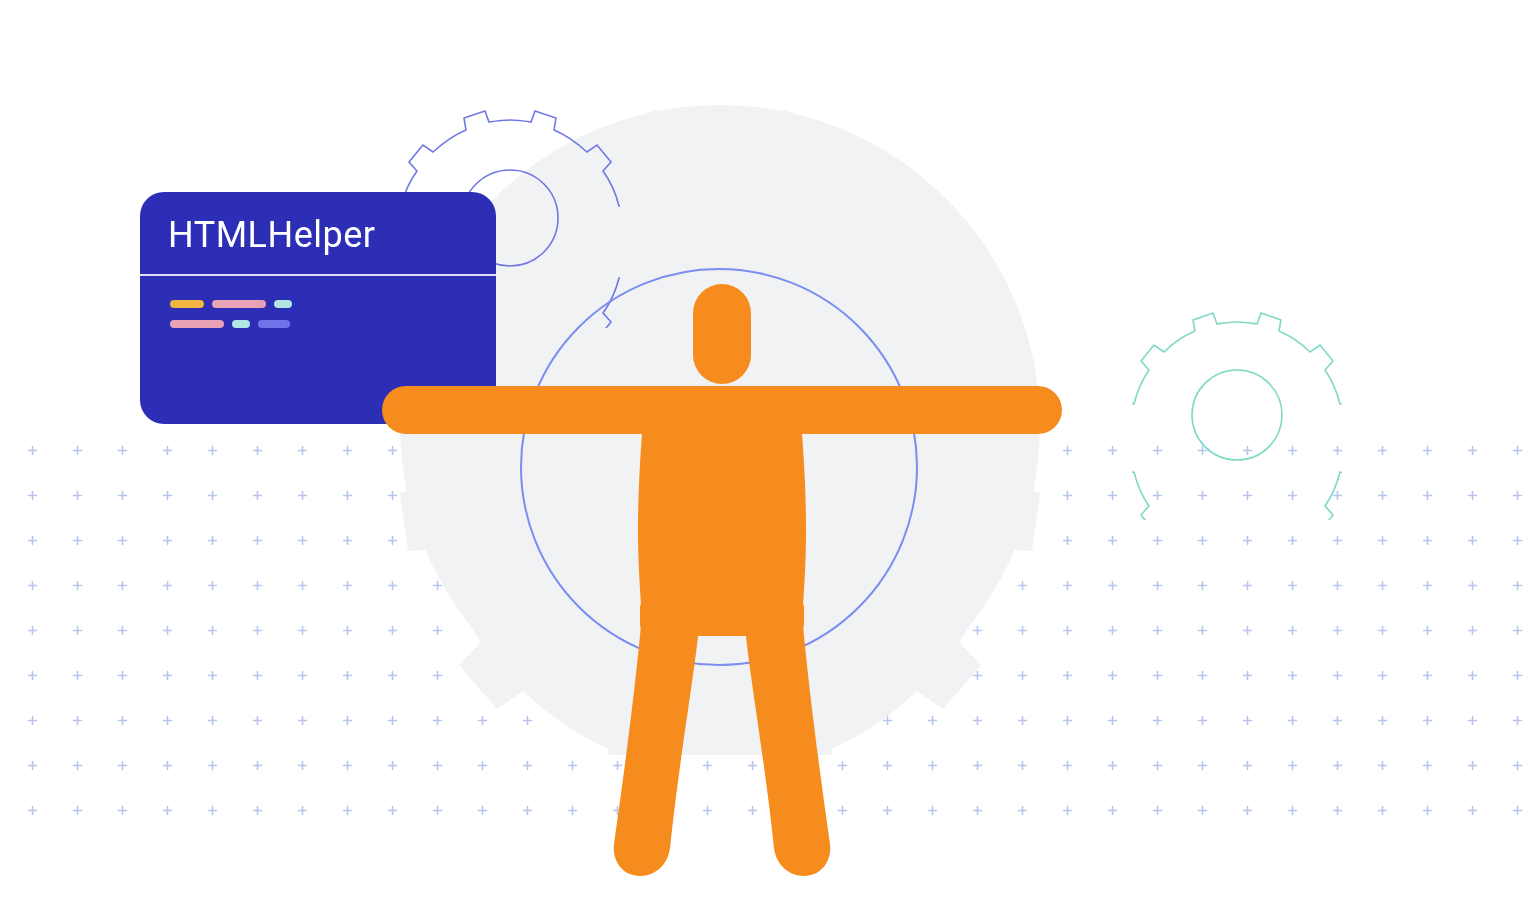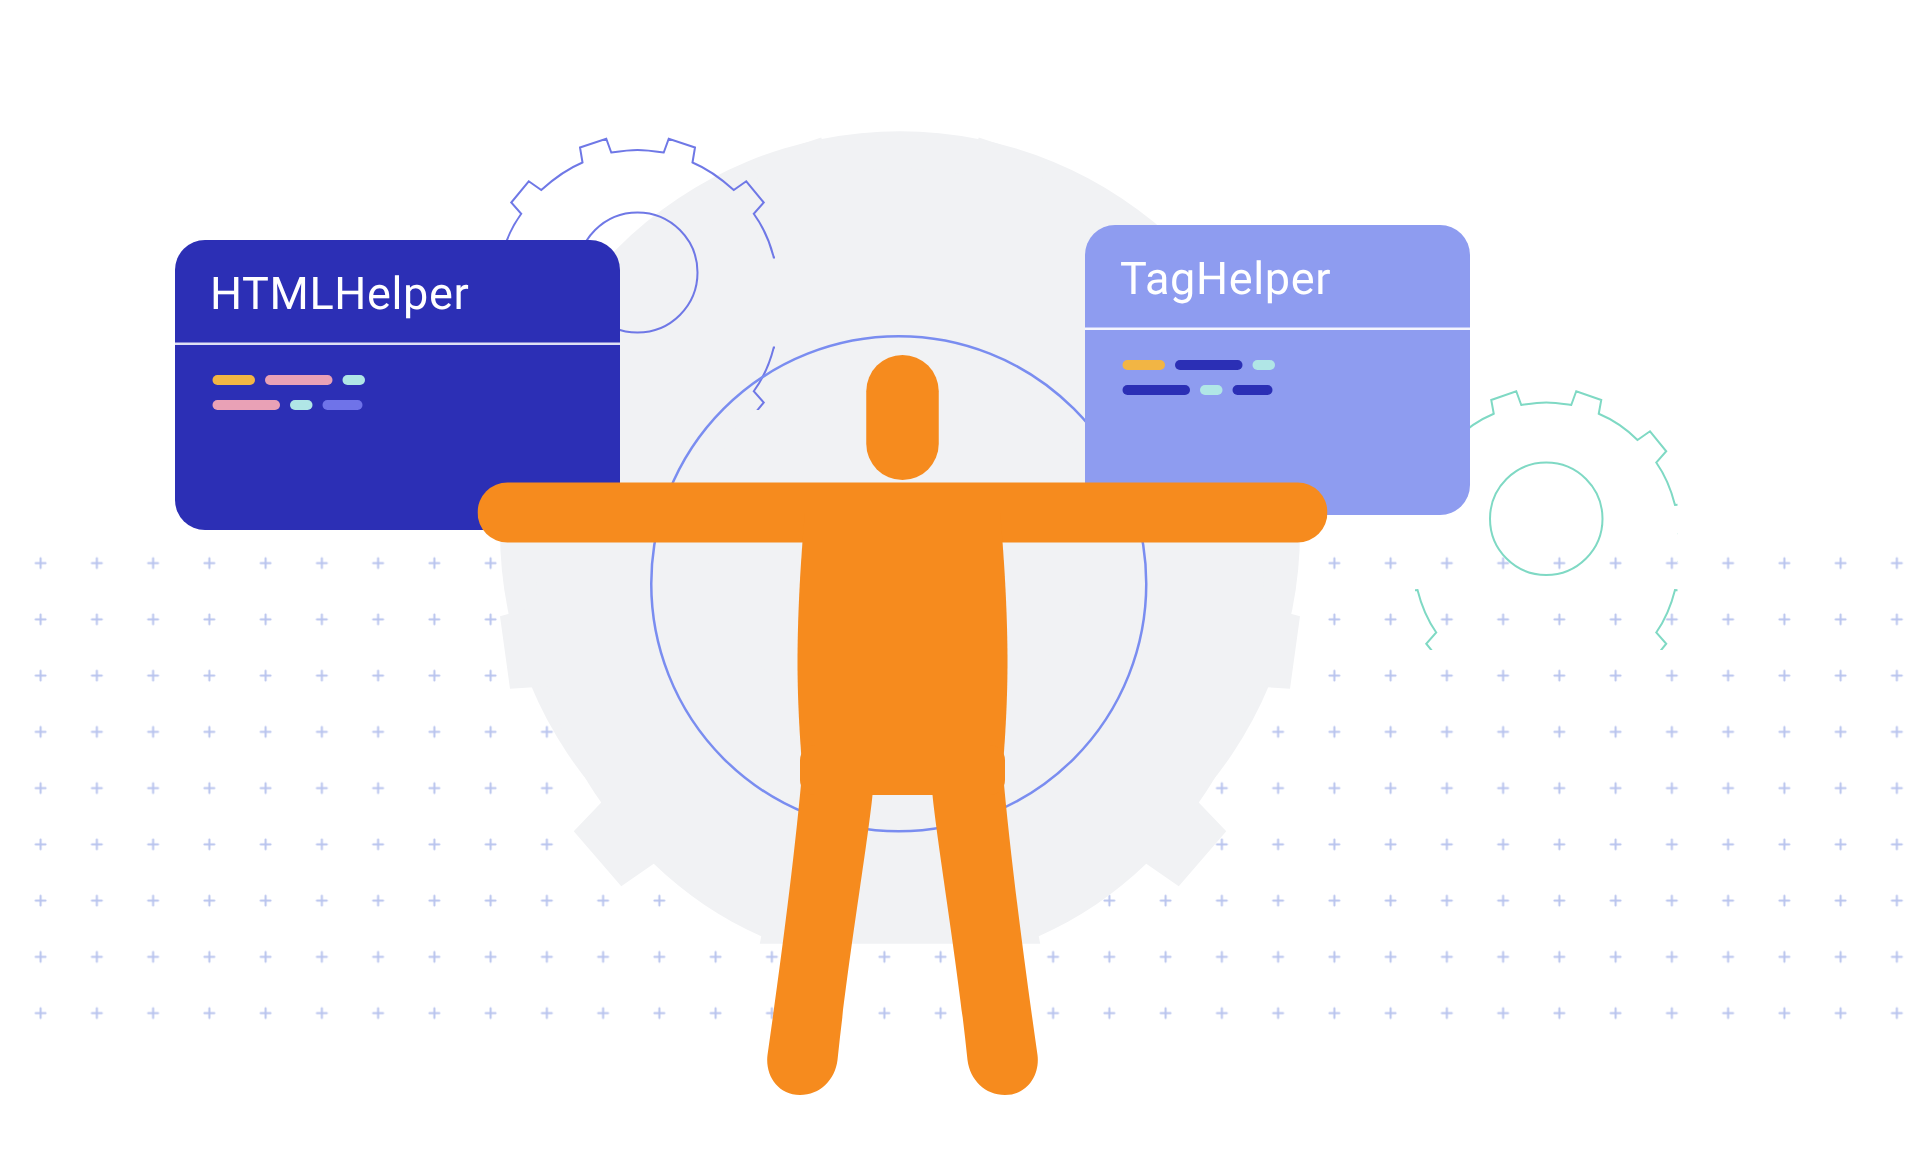--- a/index.html
+++ b/index.html
@@ -149,37 +149,20 @@
         </div>
         <div class="code-row">
           <span class="bar" style="width:54px;background:#e9a1b6"></span>
           <span class="bar" style="width:18px;background:#b0e6e6"></span>
           <span class="bar" style="width:32px;background:#6f73e9"></span>
         </div>
       </div>
     </div>
   </div>
 
-  <div class="card right">
-    <div class="title-area">TagHelper</div>
-    <div class="body-area">
-      <div class="code-lines">
-        <div class="code-row">
-          <span class="bar" style="width:34px;background:#f2b544"></span>
-          <span class="bar" style="width:54px;background:#2b2fb5"></span>
-          <span class="bar" style="width:18px;background:#b0e6e6"></span>
-        </div>
-        <div class="code-row">
-          <span class="bar" style="width:54px;background:#2b2fb5"></span>
-          <span class="bar" style="width:18px;background:#b0e6e6"></span>
-          <span class="bar" style="width:32px;background:#2b2fb5"></span>
-        </div>
-      </div>
-    </div>
-  </div>
 
   <svg class="person" viewBox="0 0 680 620">
     <g fill="#f68b1e">
 
       <rect x="311" y="8" width="58" height="100" rx="29"></rect>
 
       <rect x="0" y="110" width="680" height="48" rx="24"></rect>
 
       <path d="
         M262,134

